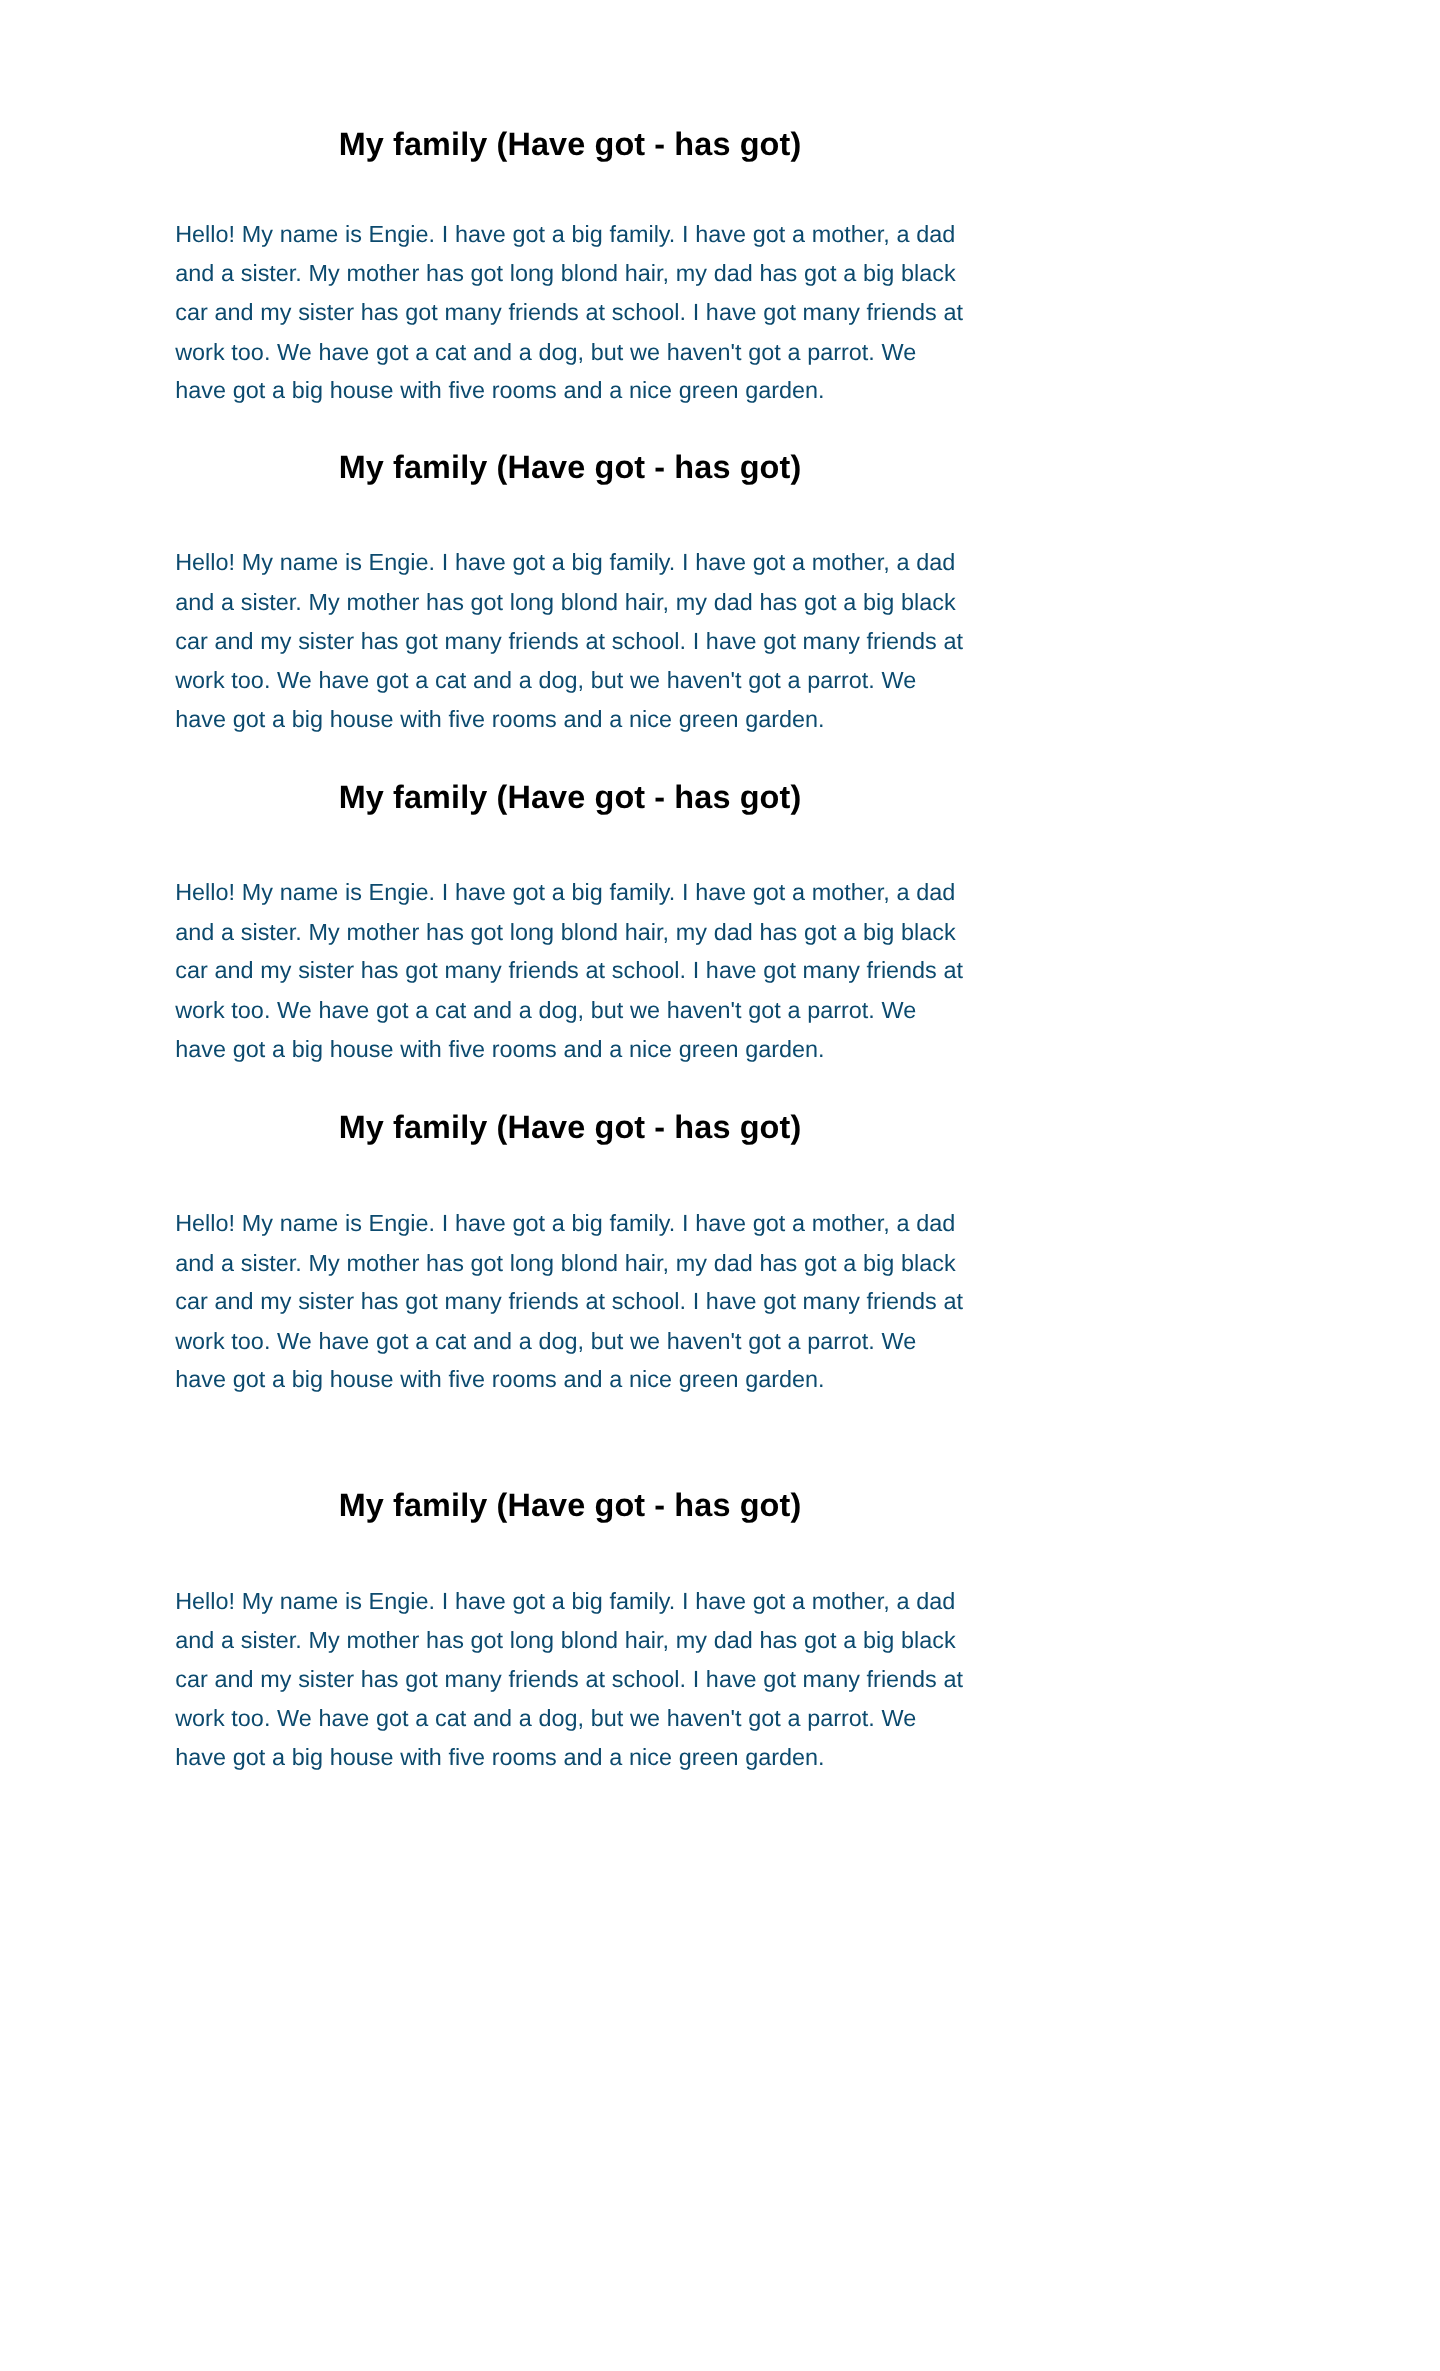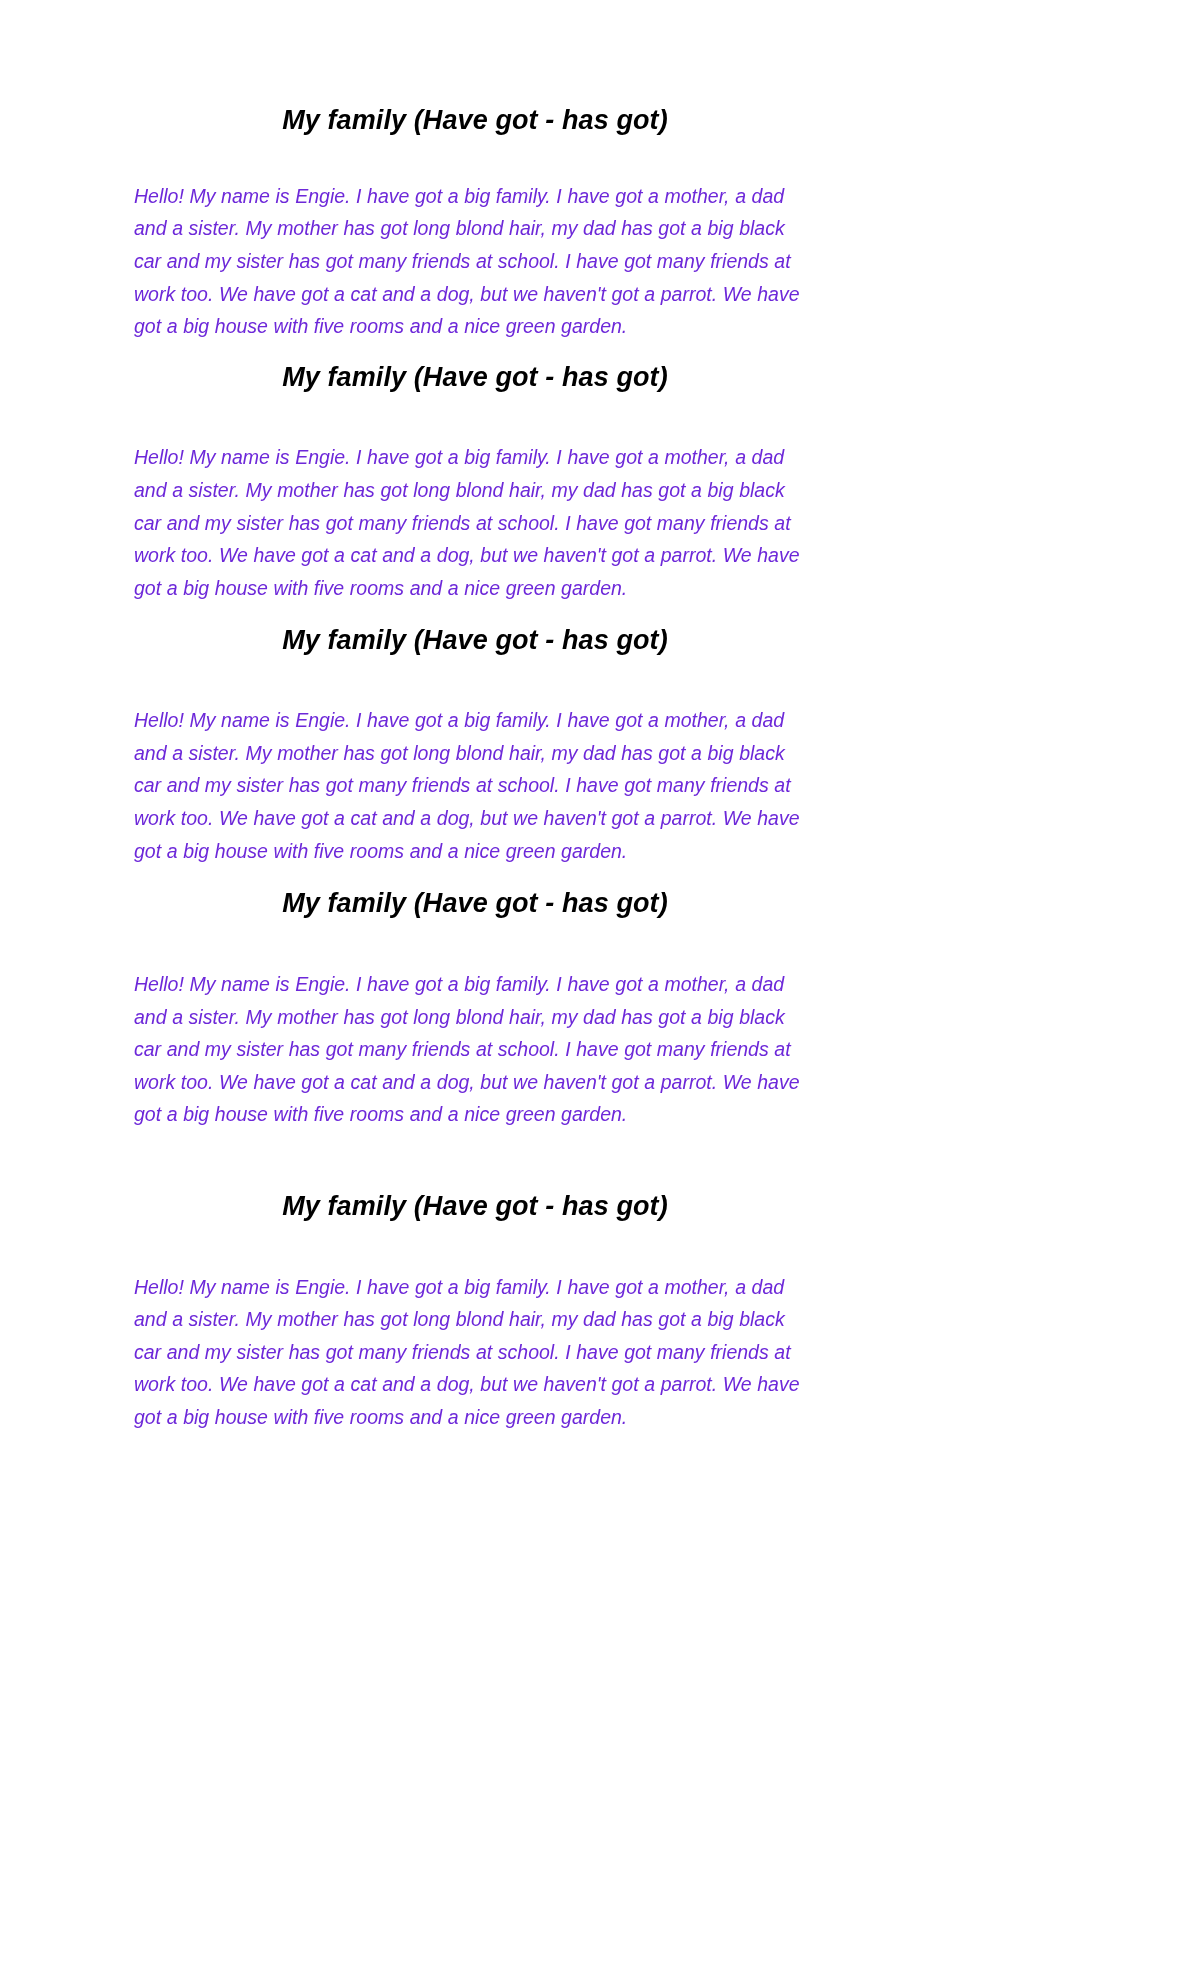--- a/index.html
+++ b/index.html
@@ -16,21 +16,20 @@
     -webkit-font-smoothing: antialiased;
   }
 
   .page {
     position: relative;
     width: 1200px;
     height: 1976px;
     background: #ffffff;
     box-sizing: border-box;
     overflow: hidden;
-    font-style: italic;
   }
 
   .content {
     position: absolute;
     left: 130px;
     top: 0;
     width: 690px;
   }
 
   
@@ -42,23 +41,23 @@
     line-height: 1.25;
     margin: 0;
     letter-spacing: 0.1px;
     white-space: nowrap;
   }
 
   
   .doc-paragraph {
     font-size: 19.5px;
     font-weight: normal;
-    color: #6d28d9;
+    color: #0c4a6e;
     line-height: 32.6px;
-    margin: 4px;
+    margin: 16px;
     text-align: left;
     word-spacing: 0.2px;
   }
 
   
   .section { margin: 0; }
 
   .section-1 { padding-top: 104px; }
   .section-1 .doc-heading { margin-bottom: 42px; }
 

